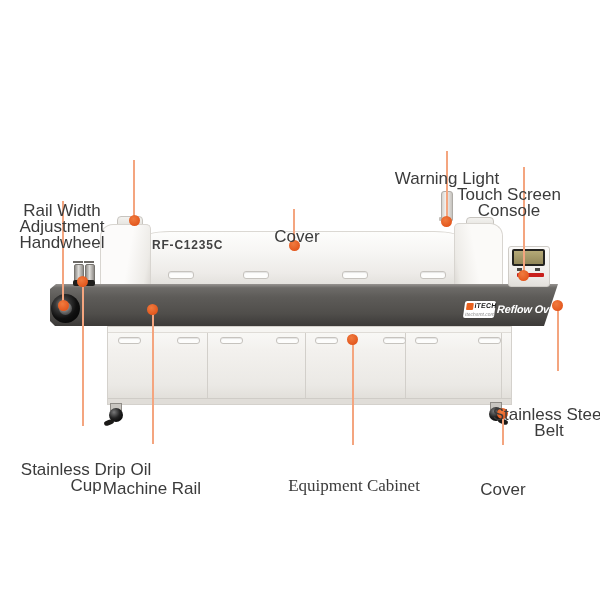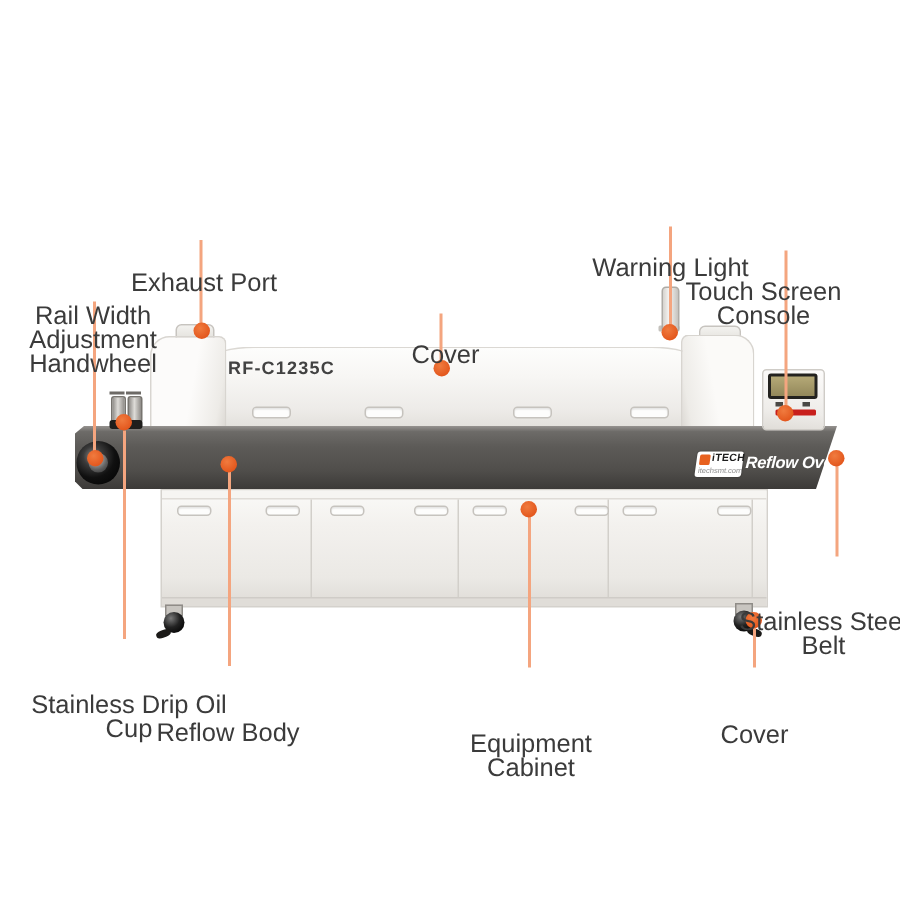--- a/index.html
+++ b/index.html
@@ -141,21 +141,20 @@
     <span class="plate"></span>
     <span class="wheel"></span>
     <span class="pad"></span>
   </div>
   <div class="abs caster" style="left:484px;top:402px;">
     <span class="plate"></span>
     <span class="wheel"></span>
     <span class="pad" style="left:14px;transform:rotate(20deg);"></span>
   </div>
 
-  <div class="lab" style="left:66px;top:145px;">Exhaust Port</div>
   <div class="line" style="left:133px;top:160px;height:57px;"></div>
   <div class="dot" style="left:129px;top:215px;"></div>
 
   <div class="lab" style="left:-8px;top:167px;">Rail Width Adjustment Handwheel</div>
   <div class="line" style="left:62px;top:201px;height:101px;"></div>
   <div class="dot" style="left:58px;top:300px;"></div>
 
   <div class="lab" style="left:227px;top:193px;text-align:center;">Cover</div>
   <div class="line" style="left:293px;top:209px;height:33px;"></div>
   <div class="dot" style="left:289px;top:240px;"></div>
@@ -169,25 +168,25 @@
   <div class="dot" style="left:518px;top:270px;"></div>
 
   <div class="lab" style="left:479px;top:371px;">Stainless Steel Belt</div>
   <div class="line" style="left:557px;top:309px;height:62px;"></div>
   <div class="dot" style="left:552px;top:300px;"></div>
 
   <div class="lab" style="left:16px;top:426px;">Stainless Drip Oil Cup</div>
   <div class="line" style="left:82px;top:287px;height:139px;"></div>
   <div class="dot" style="left:77px;top:276px;"></div>
 
-  <div class="lab" style="left:82px;top:445px;">Reflow Body</div>
+  <div class="lab" style="left:82px;top:445px;">Machine Rail</div>
   <div class="line" style="left:152px;top:313px;height:131px;"></div>
   <div class="dot" style="left:147px;top:304px;"></div>
 
-  <div class="lab" style="left:284px;top:452px;">Equipment Cabinet</div>
+  <div class="lab" style="left:284px;top:442px;font-family:Liberation Serif, serif;">Equipment Cabinet</div>
   <div class="line" style="left:352px;top:343px;height:102px;"></div>
   <div class="dot" style="left:347px;top:334px;"></div>
 
   <div class="lab" style="left:433px;top:446px;">Cover</div>
   <div class="line" style="left:502px;top:417px;height:28px;"></div>
   <div class="dot" style="left:497px;top:408px;"></div>
 
 </div>
 
 </body></html>

